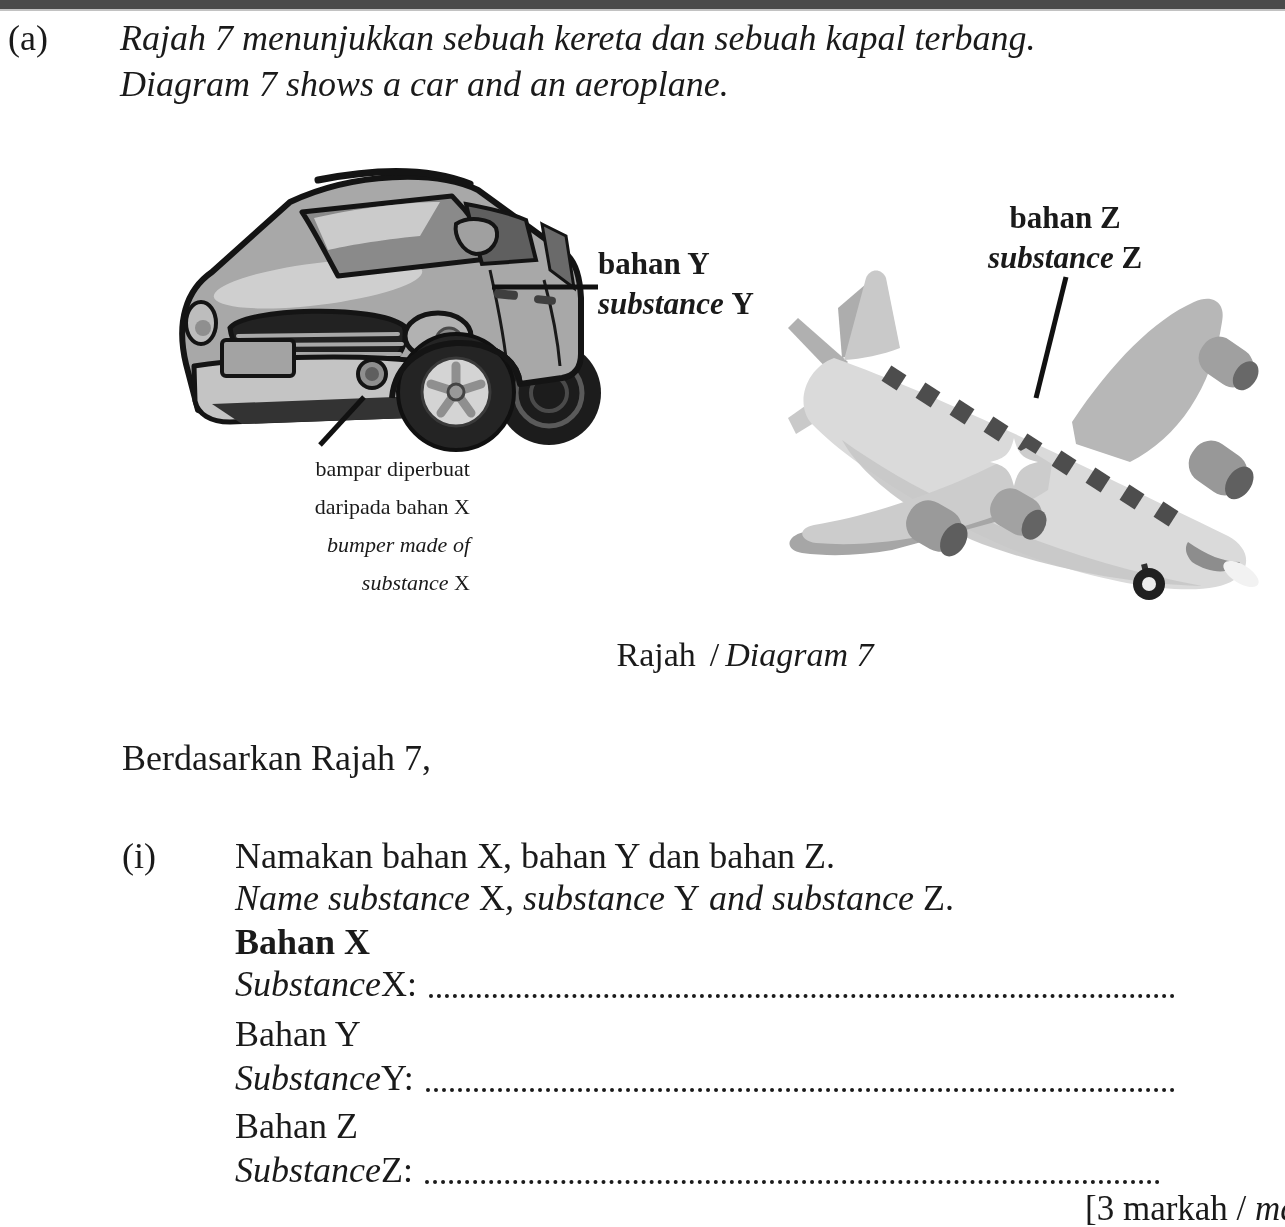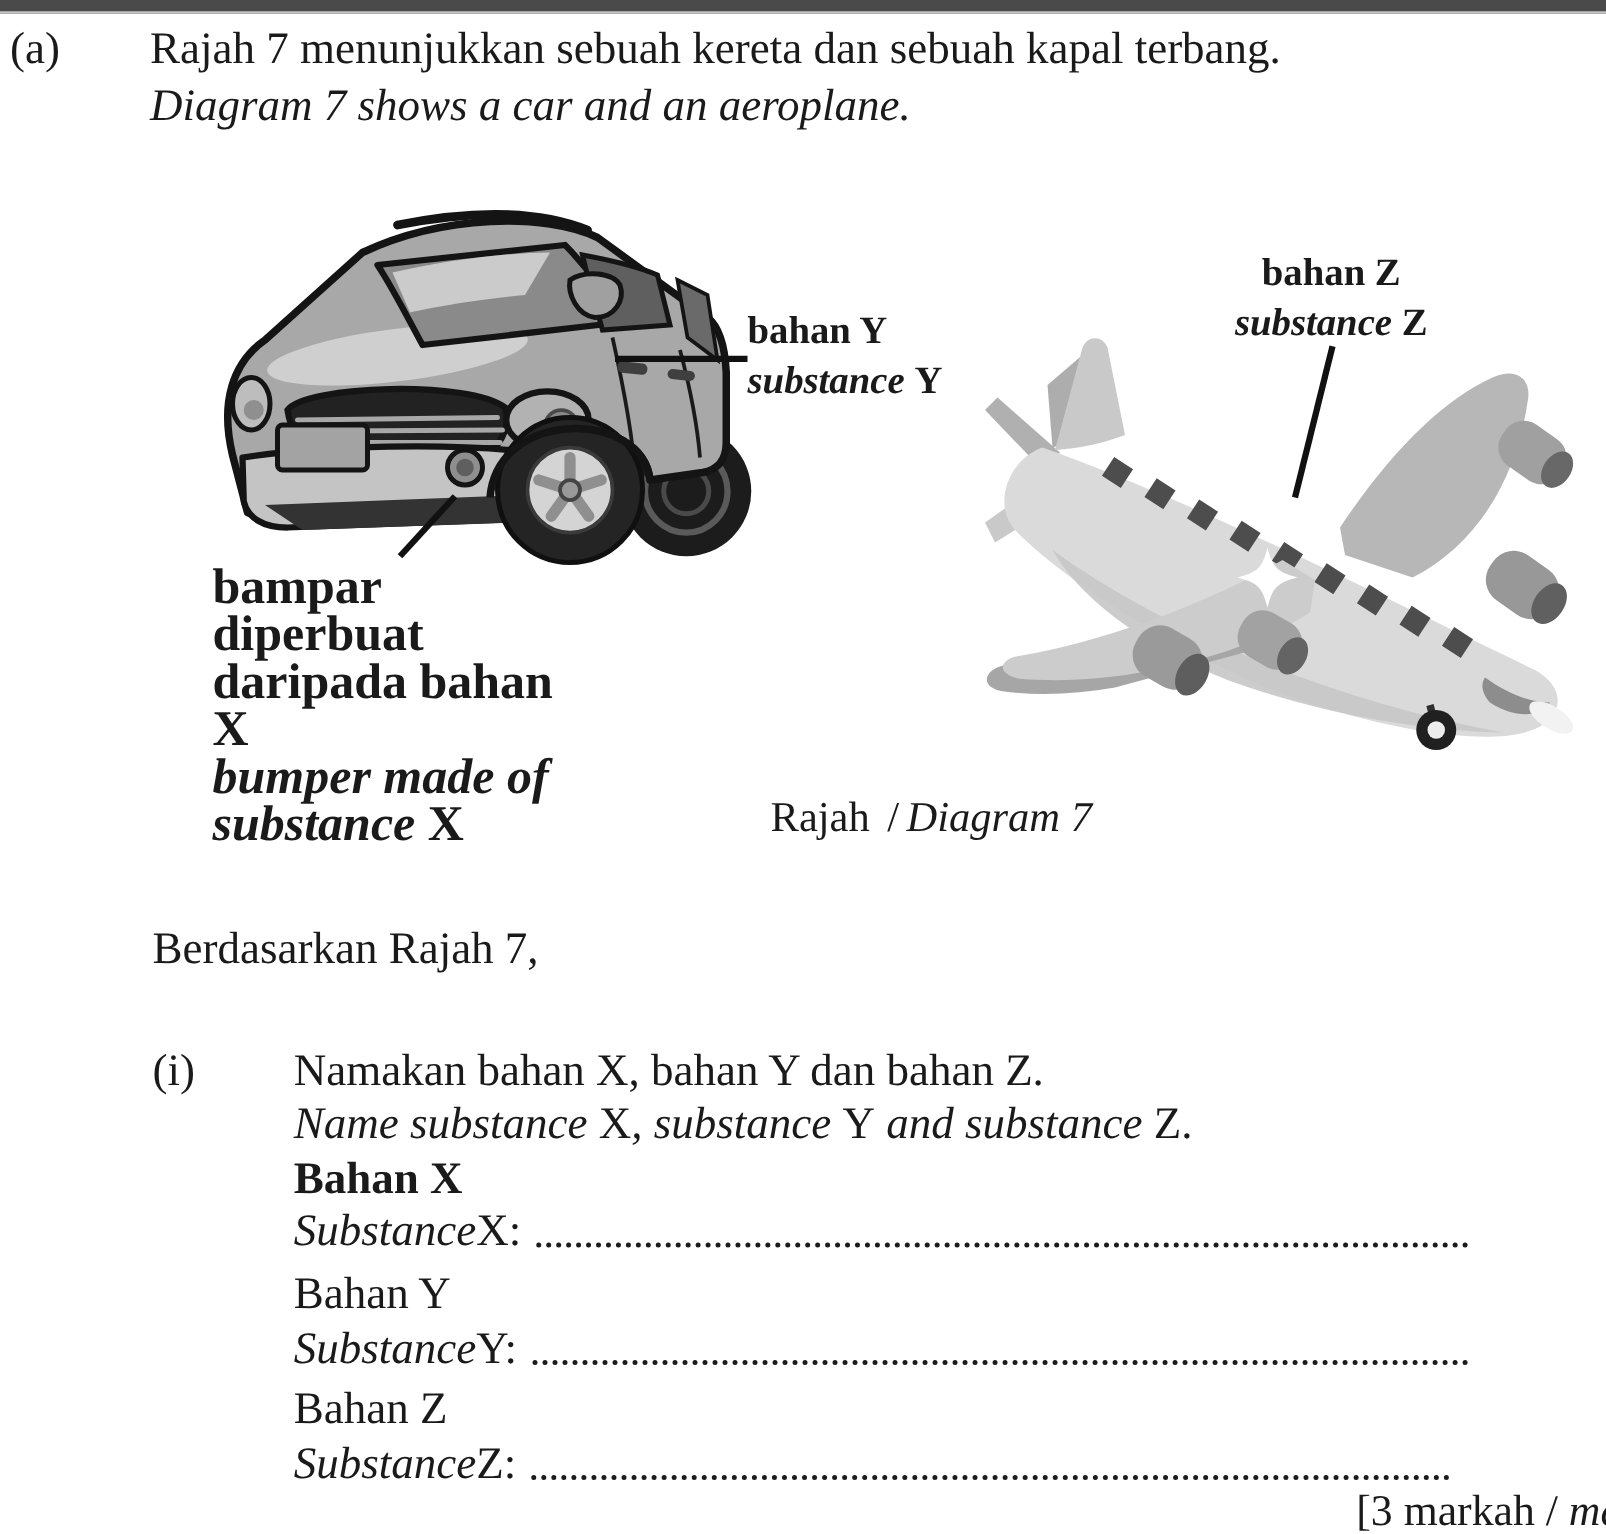--- a/index.html
+++ b/index.html
@@ -6,38 +6,38 @@
   .page{
     position:relative;width:1285px;height:1227px;background:#ffffff;
     font-family:"Liberation Serif","DejaVu Serif",serif;color:#1a1a1a;
     overflow:hidden;
   }
   .abs{position:absolute;}
   .i{font-style:italic;}
   .t36{font-size:36px;line-height:44px;white-space:nowrap;}
   .t34{font-size:34px;line-height:42px;white-space:nowrap;}
   .lbl{font-size:31px;line-height:40px;font-weight:bold;white-space:nowrap;}
-  .bumper-lbl{font-size:40px;line-height:38px;font-weight:bold;text-align:left;}
+  .bumper-lbl{font-size:22px;line-height:38px;font-weight:normal;text-align:right;}
   .center{text-align:center;}
   .top-bar{left:0;top:0;width:1285px;height:9px;background:#4a4a4a;border-bottom:2px solid #c2c2c2;}
   .figure-svg{left:0;top:0;pointer-events:none;}
   .ans-row{display:flex;align-items:flex-end;font-size:36px;line-height:44px;}
   .ans-row .leader{flex:1;border-bottom:4px dotted #1b1b1b;margin:0 0 8px 12px;}
   .marks{font-size:35px;line-height:38px;white-space:nowrap;}
   .cap-sep{padding:0 6px 0 14px;}
 </style>
 </head>
 <body>
 
 <div class="page">
 
   <div class="abs top-bar"></div>
 
   <div class="abs t36" style="left:8px;top:16px;">(a)</div>
-  <div class="abs t36" style="left:120px;top:16px;">Rajah 7 menunjukkan sebuah kereta dan sebuah kapal terbang.</div>
+  <div class="abs t36" style="left:120px;top:16px;font-style:italic;">Rajah 7 menunjukkan sebuah kereta dan sebuah kapal terbang.</div>
   <div class="abs t36 i" style="left:120px;top:62px;">Diagram 7 shows a car and an aeroplane.</div>
 
   <svg class="abs figure-svg" width="1285" height="700" viewBox="0 0 1285 700">
 
     <g transform="translate(168,158)">
       <g>
         <circle cx="381" cy="235" r="52" fill="#1c1c1c"></circle>
         <circle cx="381" cy="235" r="33" fill="none" stroke="#5a5a5a" stroke-width="5"></circle>
         <circle cx="381" cy="235" r="18" fill="none" stroke="#4a4a4a" stroke-width="4"></circle>
       </g>

